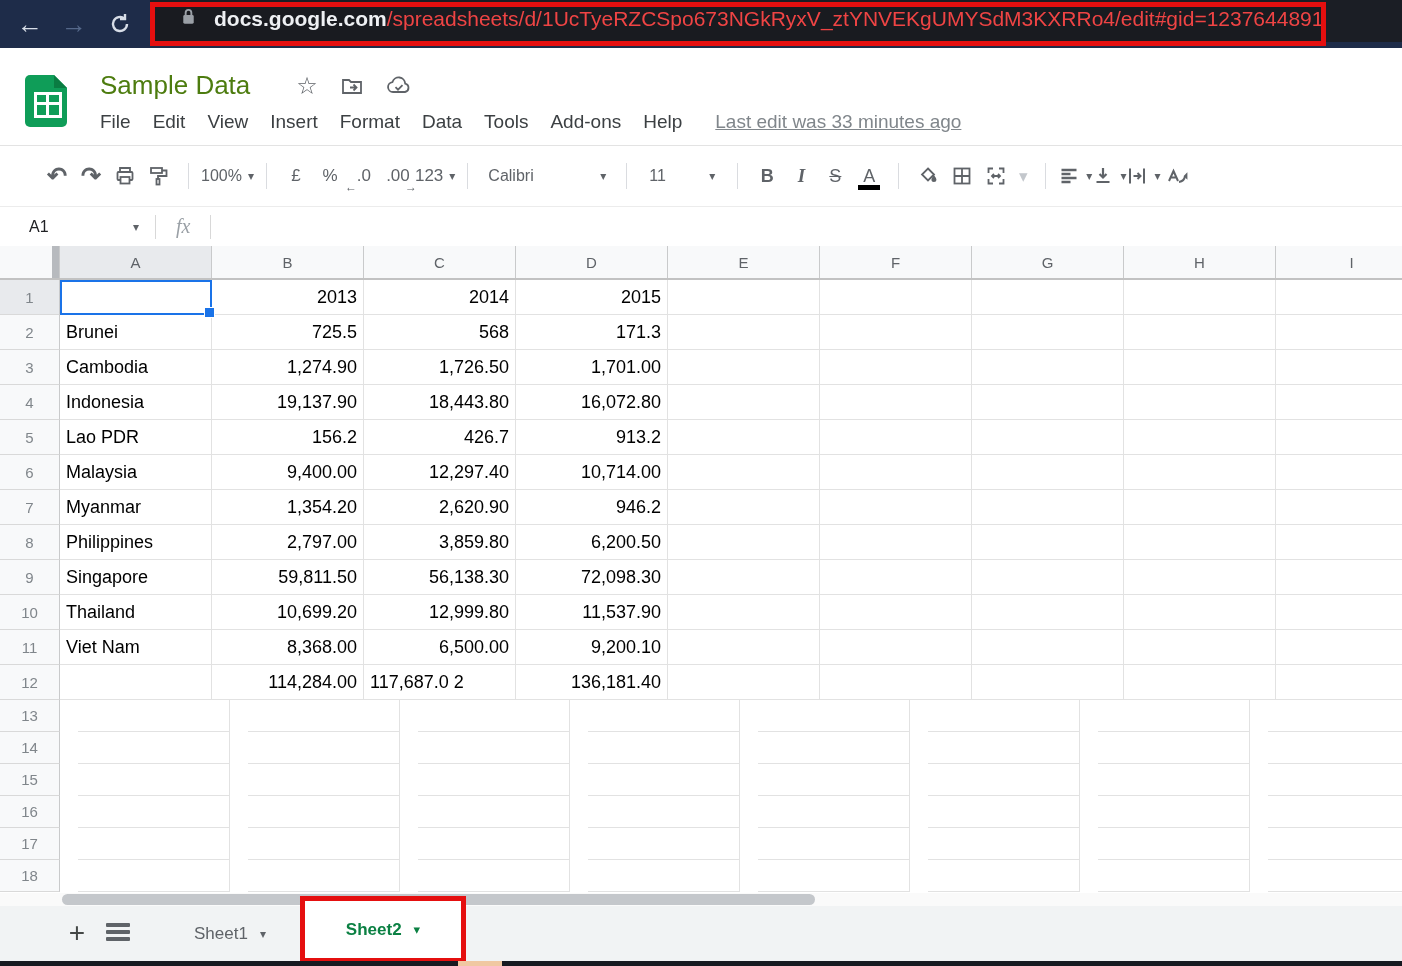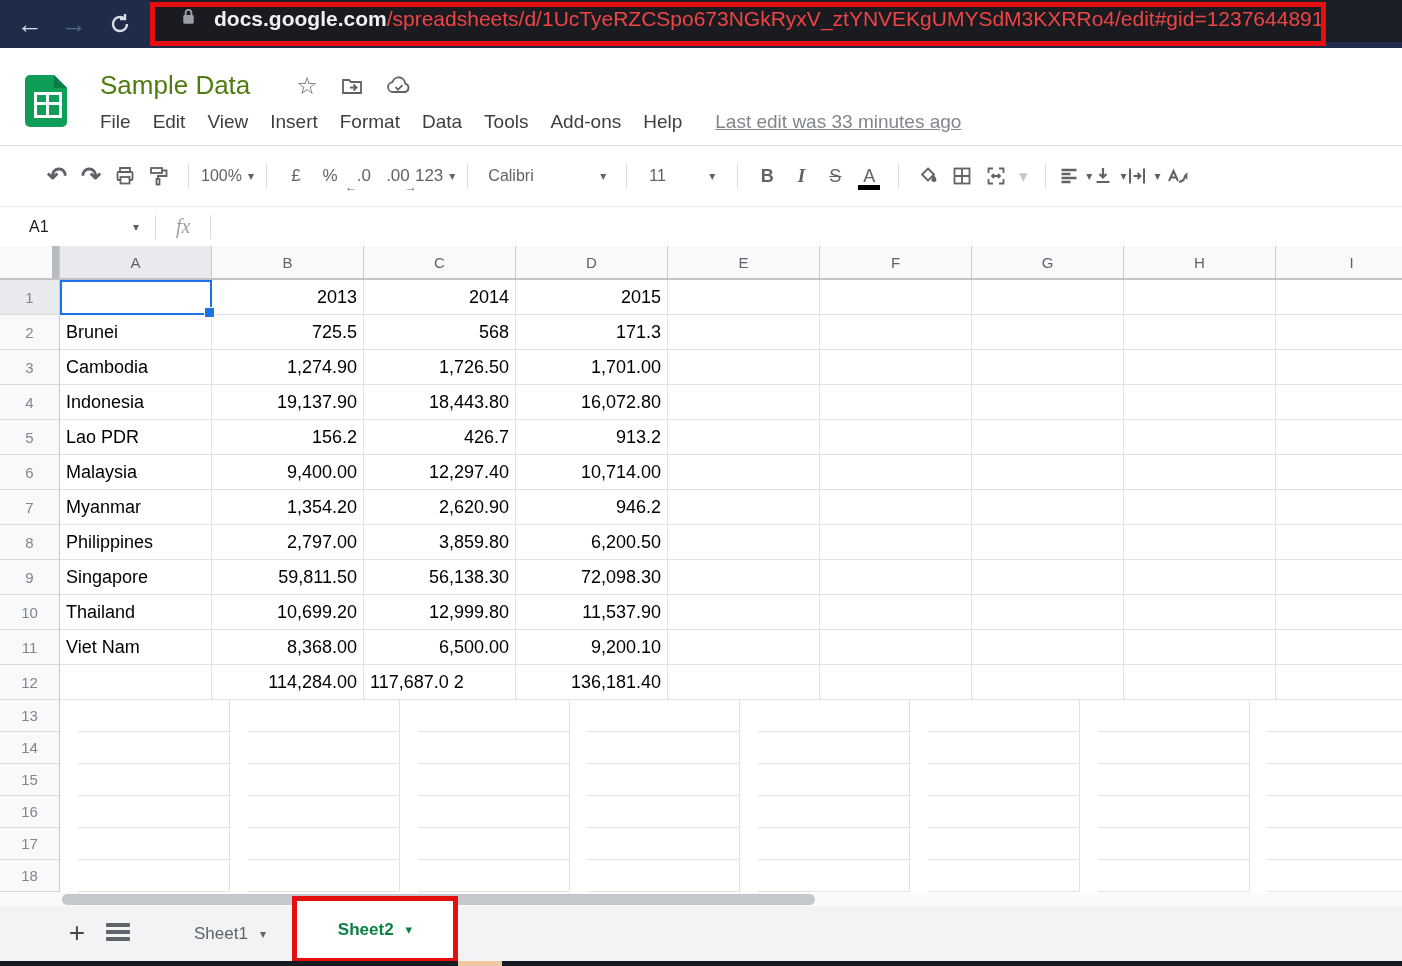--- a/index.html
+++ b/index.html
@@ -94,21 +94,21 @@
 
   
   .sheet-bar{position:absolute;left:0;top:906px;width:1402px;height:55px;background:#f1f3f4;}
   .add-sheet{position:absolute;left:58px;top:8px;width:38px;height:38px;display:flex;align-items:center;
              justify-content:center;font-size:28px;color:#444746;}
   .all-sheets{position:absolute;left:106px;top:17px;width:24px;height:20px;}
   .all-sheets span{display:block;height:4px;background:#5f6368;margin-bottom:3px;border-radius:1px;}
   .tab1{position:absolute;left:180px;top:0;height:55px;display:flex;align-items:center;
         font-size:17px;color:#5f6368;padding:0 14px;}
   .tab1 .caret{font-size:12px;margin-left:12px;color:#5f6368;}
-  .tab2-box{position:absolute;left:292px;top:-10px;width:166px;height:67px;box-sizing:border-box;
+  .tab2-box{position:absolute;left:300px;top:-10px;width:166px;height:67px;box-sizing:border-box;
             border:5px solid #e50f0f;background:#fff;display:flex;align-items:center;justify-content:center;}
   .tab2-label{font-size:17px;font-weight:700;color:#0b8043;}
   .tab2-box .caret{font-size:13px;margin-left:12px;color:#0b8043;}
 
   .bottom-strip{position:absolute;left:0;top:961px;width:1402px;height:5px;background:#171a21;}
   .peach{position:absolute;left:458px;top:0;width:44px;height:5px;background:#f0c8a2;}
 </style>
 </head>
 <body>
 

